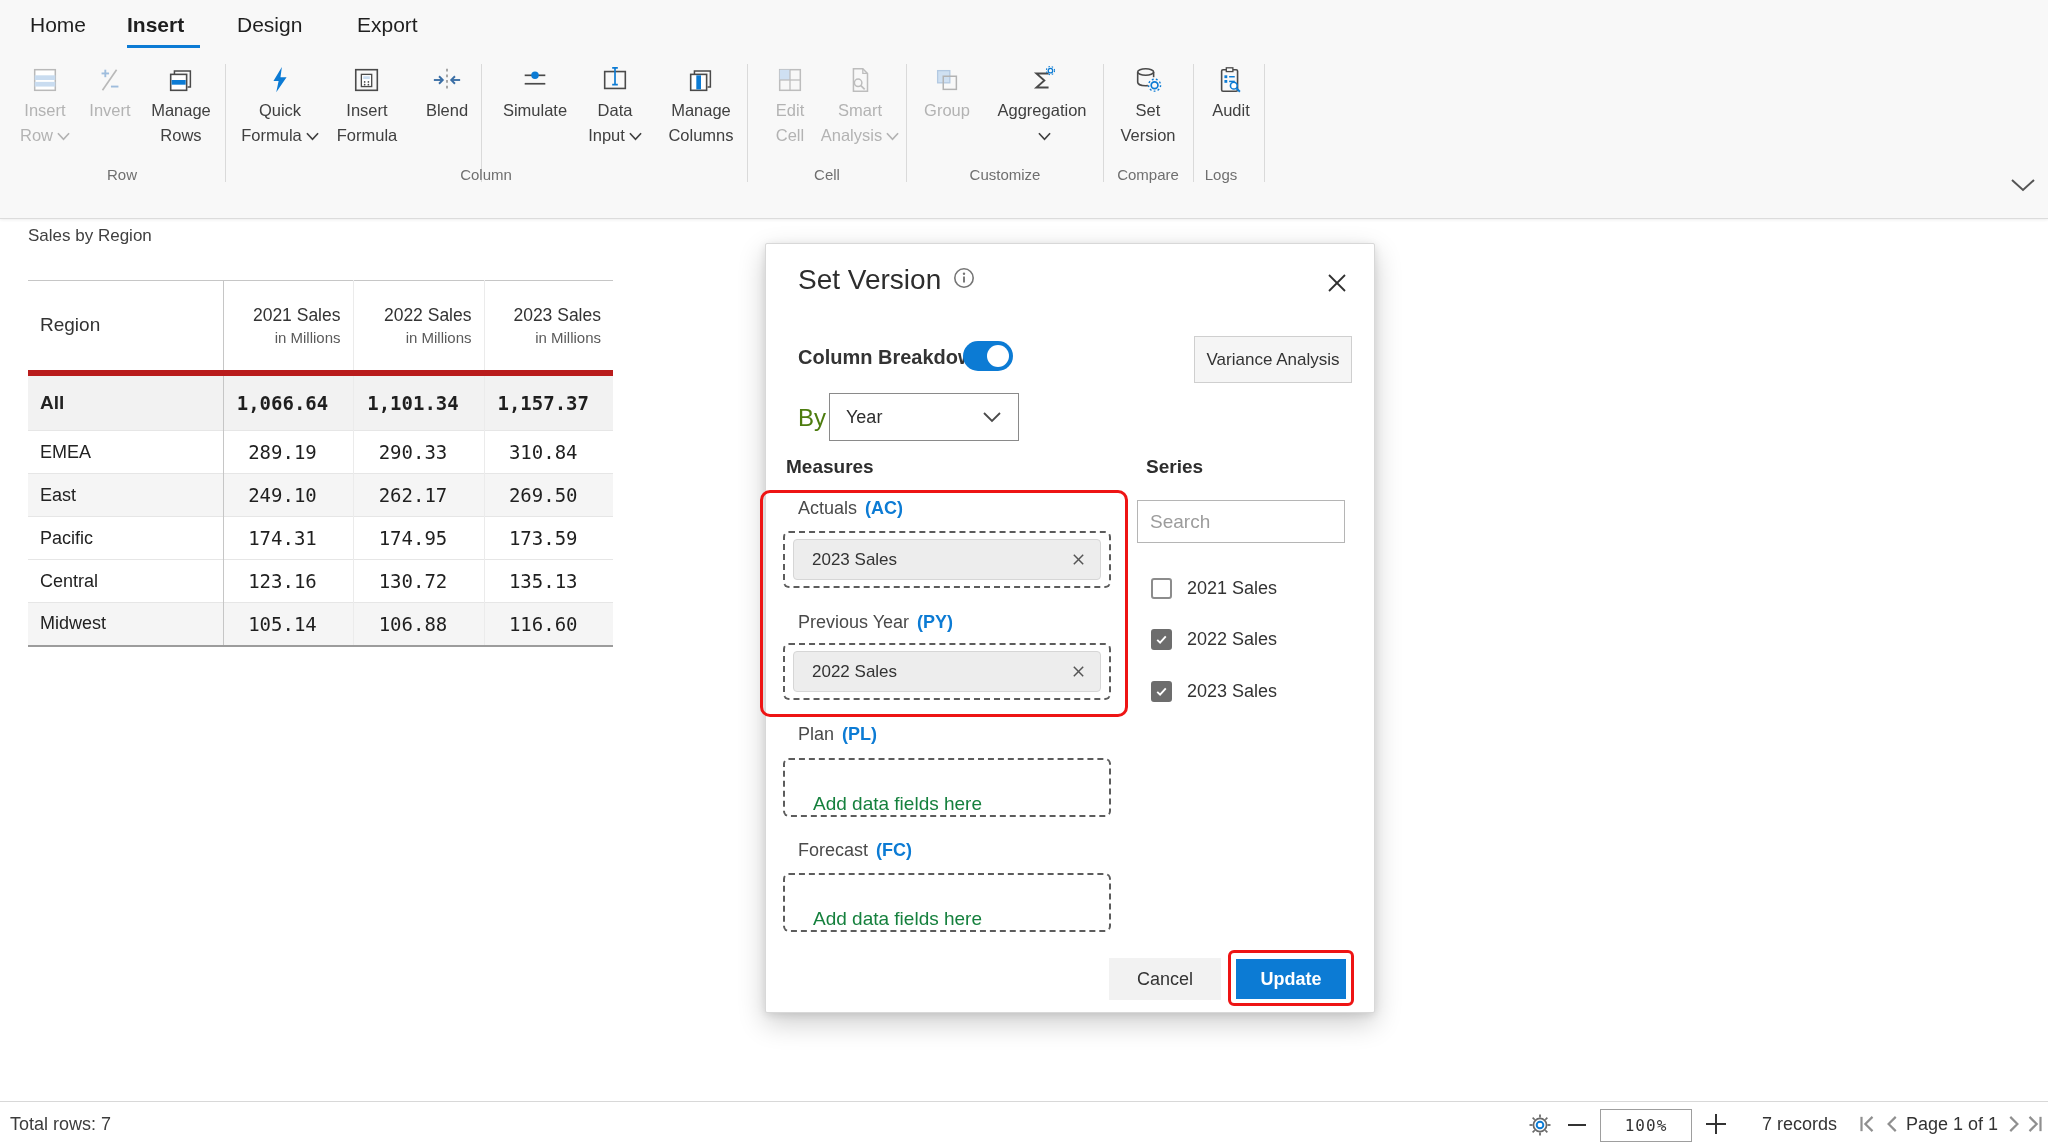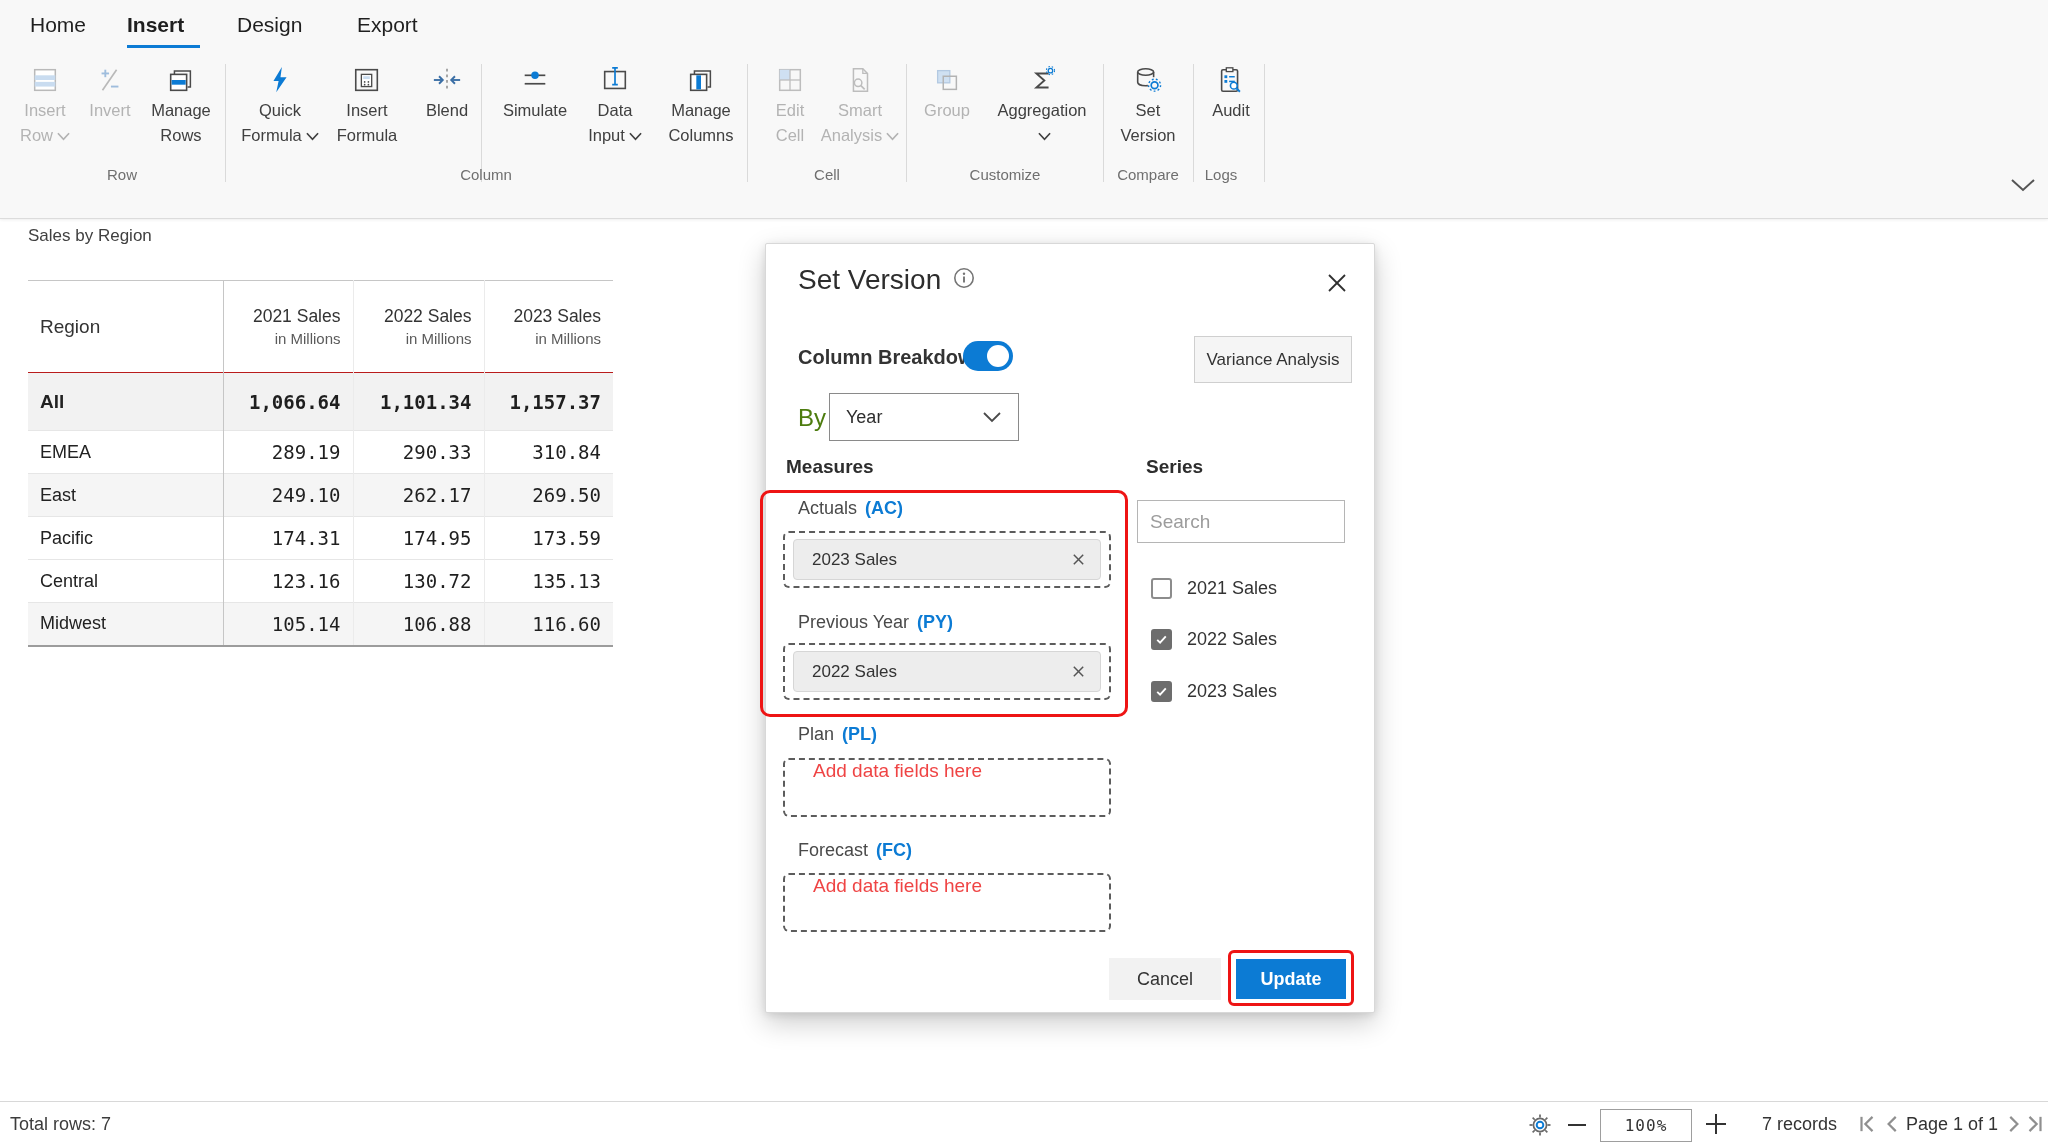--- a/index.html
+++ b/index.html
@@ -21,33 +21,33 @@
   .rb-item .l{height:25px;line-height:25px;white-space:nowrap}
   .rb-item.disabled{color:#b3b3b3;cursor:default}
   .rb-div{position:absolute;top:64px;height:118px;width:1px;background:#dadada}
   .rb-glabel{position:absolute;top:166px;font-size:15px;color:#6f6f6f;text-align:center}
   .chev{margin-left:4px;vertical-align:middle}
   .collapse-chev{position:absolute;left:2010px;top:178px;cursor:pointer}
 
   
   .tbl-title{position:absolute;left:28px;top:226px;font-size:17px;color:#404040}
   .tbl{position:absolute;left:28px;top:280px;width:585px;border-collapse:collapse;table-layout:fixed}
-  .tbl thead tr{height:92px;border-top:1px solid #c6c6c6;border-bottom:1px solid #b91c1c}
+  .tbl thead tr{height:92px;border-top:1px solid #c6c6c6;border-bottom:6px solid #b91c1c}
   .tbl th{vertical-align:middle;font-weight:400}
   .h-region{text-align:left;padding-left:12px;font-size:19px;color:#333}
   .h-num{text-align:right;padding-right:12px}
   .ht{font-size:17.5px;color:#333}
   .hs{font-size:15px;color:#5a5a5a;margin-top:3px}
   .tbl tbody tr{height:43px;border-bottom:1px solid #e6e6e6}
   .tbl tbody tr.r-all{height:58px;background:#f2f2f2}
   .tbl tbody tr.stripe{background:#f5f5f5}
   .tbl tbody tr:last-child{border-bottom:2px solid #9c9c9c}
   .reg{padding-left:12px;font-size:18px;color:#222}
   .r-all .reg{font-weight:700;font-size:19px}
-  .num{font-family:"DejaVu Sans Mono",monospace;text-align:right;padding-right:12px;font-size:19px;color:#1f1f1f}
+  .num{font-family:"DejaVu Sans Mono",monospace;text-align:center;padding-right:12px;font-size:19px;color:#1f1f1f}
   .r-all .num{font-weight:700}
   .tbl td:nth-child(2),.tbl th:nth-child(2){border-left:1px solid #c6c6c6}
   .tbl td:nth-child(3),.tbl th:nth-child(3),
   .tbl td:nth-child(4),.tbl th:nth-child(4){border-left:1px solid #ebebeb}
 
   
   .dlg{position:absolute;left:765px;top:243px;width:610px;height:770px;background:#fff;border:1px solid #d8d8d8;
        border-radius:2px;box-shadow:0 10px 28px rgba(0,0,0,.20),0 2px 8px rgba(0,0,0,.10)}
   .dlg-head{position:absolute;left:32px;top:20px;display:flex;align-items:center;gap:12px}
   .dlg-title{font-size:28px;color:#2d2d2d}
@@ -58,21 +58,21 @@
   .va-btn{position:absolute;left:428px;top:92px;width:158px;height:47px;background:#f5f5f5;border:1px solid #cfcfcf;
           font-size:17px;color:#333;display:flex;align-items:center;justify-content:center;cursor:pointer}
   .by-label{position:absolute;left:32px;top:160px;font-size:24px;color:#4d7c0f}
   .by-select{position:absolute;left:63px;top:149px;width:190px;height:48px;border:1px solid #8a8a8a;background:#fff;
              display:flex;align-items:center;padding:0 16px;font-size:18px;color:#2d2d2d;cursor:pointer}
   .by-select svg{margin-left:auto}
   .sec-h{position:absolute;font-size:19px;font-weight:700;color:#2d2d2d}
   .fld-label{position:absolute;left:32px;font-size:18px;color:#4a4a4a}
   .fld-label .code{color:var(--accent);font-weight:700;margin-left:8px}
   .dz{position:absolute;left:17px;width:328px;border:2px dashed #5c5c5c;border-radius:6px;background:#fff}
-  .dz.empty{display:flex;align-items:flex-start;padding-left:28px;font-size:19px;color:#ef4444}
+  .dz.empty{display:flex;align-items:flex-end;padding-left:28px;font-size:19px;color:#15803d}
   .chip{margin:6px 8px;height:41px;background:#ededed;border:1px solid #d6d6d6;border-radius:4px;
         display:flex;align-items:center;padding:0 14px 0 18px;font-size:17px;color:#333}
   .chip .x{margin-left:auto;cursor:pointer;display:flex}
   .search{position:absolute;left:371px;top:256px;width:208px;height:43px;border:1px solid #b5b5b5;padding:0 12px;
           font-size:19px;color:#333;font-family:"Liberation Sans",sans-serif;outline:none}
   .search::placeholder{color:#9c9c9c}
   .series-row{position:absolute;left:385px;display:flex;align-items:center;gap:15px;font-size:18px;color:#333;height:22px}
   .cbx{width:21px;height:21px;border:2px solid #8c8c8c;border-radius:3px;background:#fff;cursor:pointer;
        display:flex;align-items:center;justify-content:center}
   .cbx svg{display:none}

